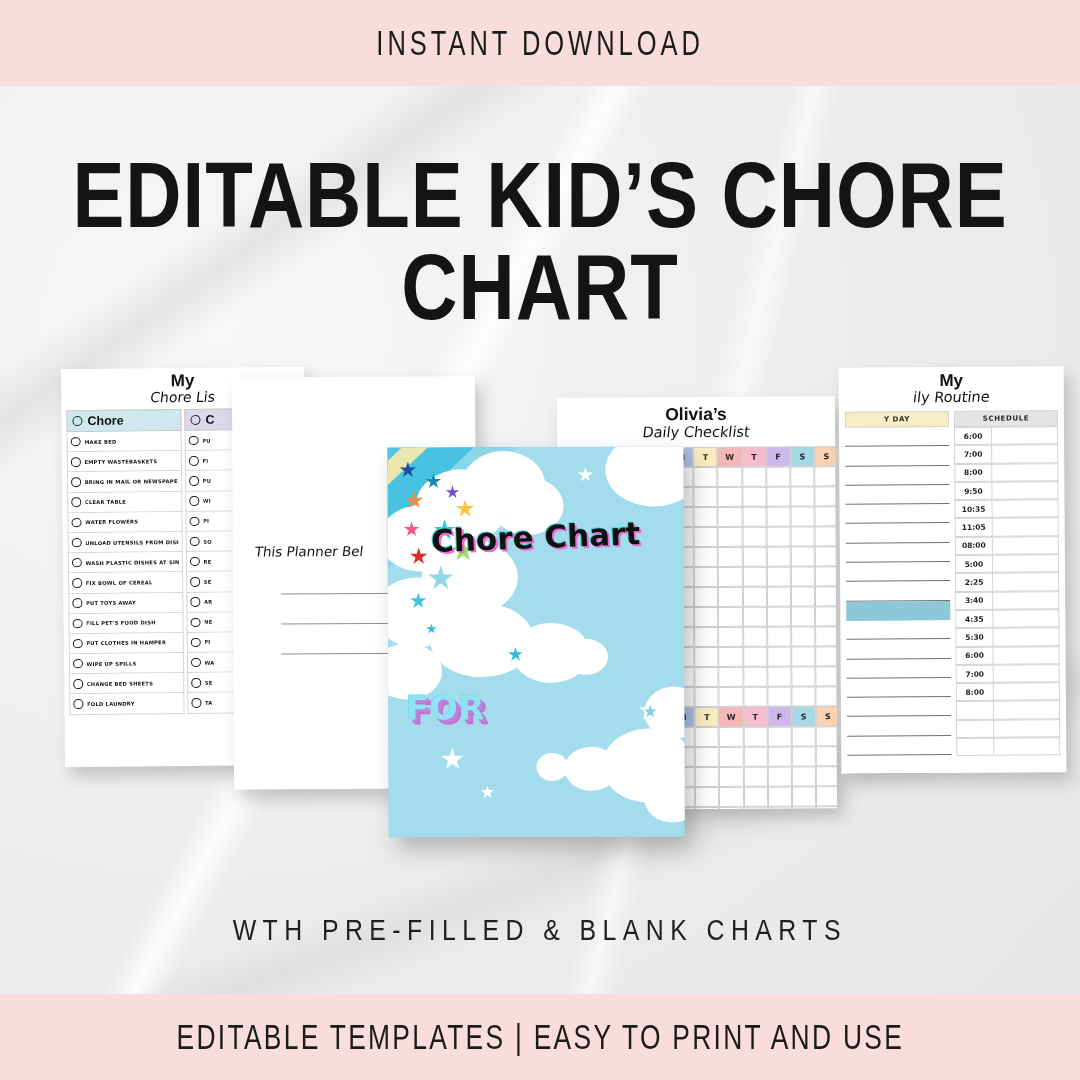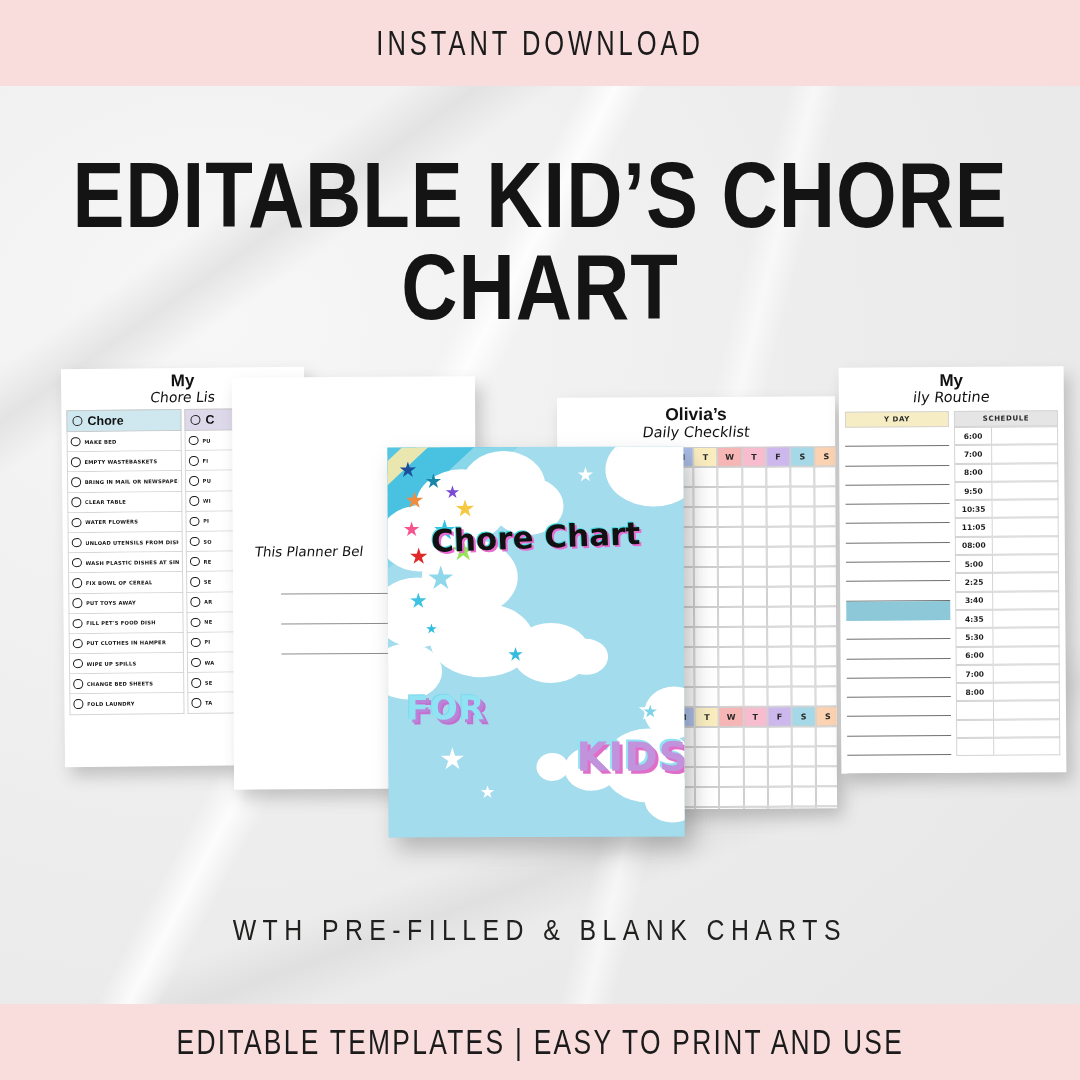--- a/index.html
+++ b/index.html
@@ -26,21 +26,21 @@
   }
 
   
   .banner {
     position: absolute; left: 0; width: 1080px;
     background: #f9dcdc;
     display: flex; align-items: center; justify-content: center;
     z-index: 6;
   }
   #top-banner { top: 0; height: 86px; }
-  #bottom-banner { bottom: 0; height: 76px; }
+  #bottom-banner { bottom: 0; height: 86px; }
   .banner-text {
     font-family: "Liberation Sans", sans-serif;
     color: #1b1b1b;
     font-size: 29px;
     letter-spacing: 4.5px;
     transform: scaleX(.88) scaleY(1.18);
     white-space: nowrap;
   }
   #bottom-banner .banner-text { font-size: 30px; letter-spacing: 2.6px; }
 
@@ -429,21 +429,20 @@
         <div class="star" style="left: 38px; top: 176px; width: 11px; height: 11px; background: rgb(47, 189, 224); z-index: 7;"></div>
         <div class="star" style="left: 120px; top: 200px; width: 15px; height: 15px; background: rgb(53, 188, 221); z-index: 7;"></div>
         <div class="star" style="left: 190px; top: 20px; width: 16px; height: 16px; background: rgb(255, 255, 255); z-index: 7;"></div>
         <div class="star" style="left: 52px; top: 300px; width: 24px; height: 24px; background: rgb(255, 255, 255); z-index: 7;"></div>
         <div class="star" style="left: 92px; top: 338px; width: 14px; height: 14px; background: rgb(255, 255, 255); z-index: 7;"></div>
         <div class="star" style="left: 250px; top: 253px; width: 22px; height: 22px; background: rgb(255, 255, 255); z-index: 7;"></div>
         <div class="star" style="left: 255px; top: 258px; width: 14px; height: 14px; background: rgb(127, 211, 232); z-index: 7;"></div>
       </div>
     <div class="cover-title">Chore Chart</div>
     <div class="cover-for">FOR</div>
-    <div class="cover-kids">KIDS</div>
   </div>
 
   <div class="page" id="page-checklist">
     <div class="ck-title-1">Olivia’s</div>
     <div class="ck-title-2">Daily Checklist</div>
     <div class="ck-grid-wrap" id="ck-grid">
         <div class="ck-row">
           <div class="ck-task ck-task-head"></div>
           <div class="ck-daycell" style="background: rgb(169, 188, 232);">M</div>
           <div class="ck-daycell" style="background: rgb(250, 238, 192);">T</div>

